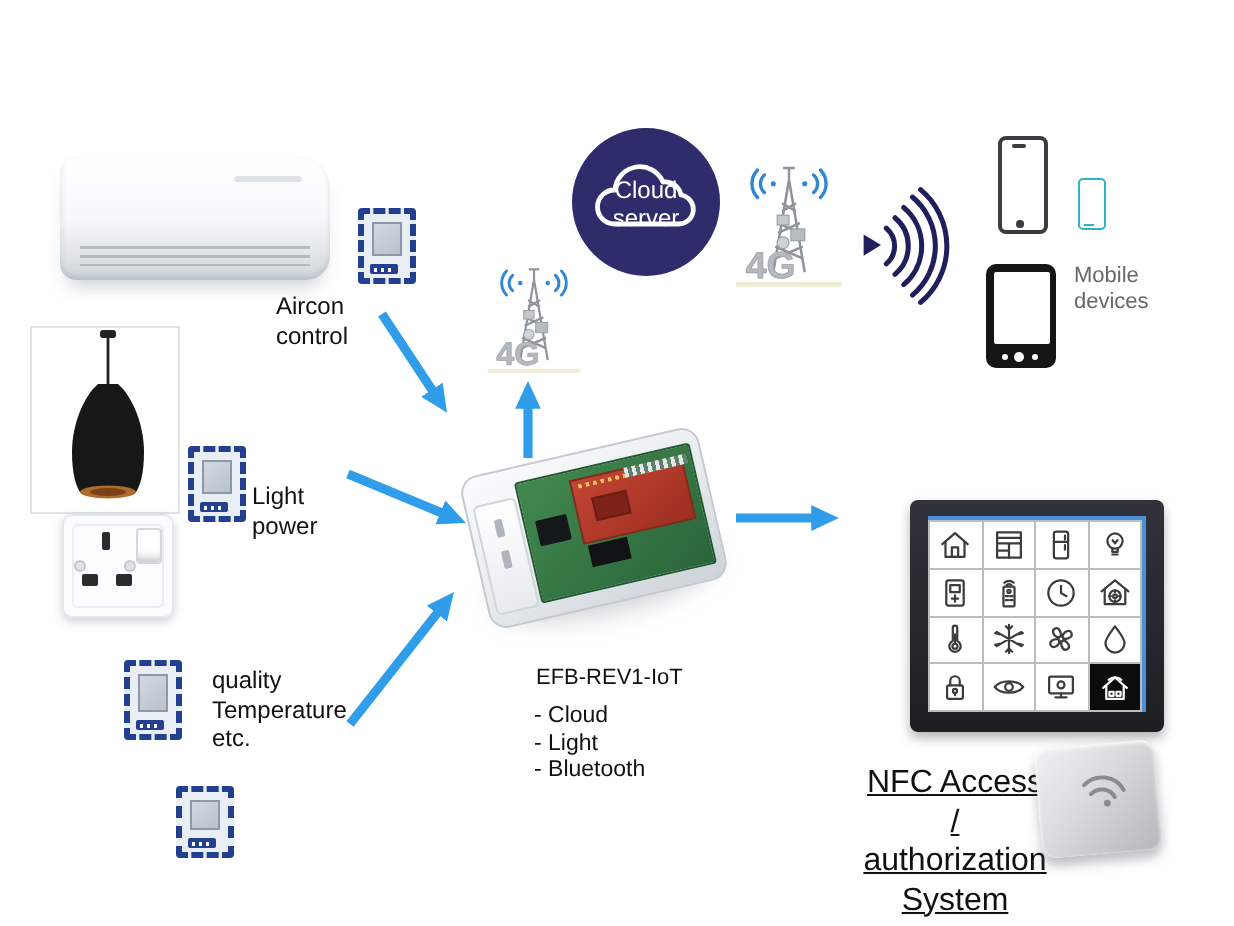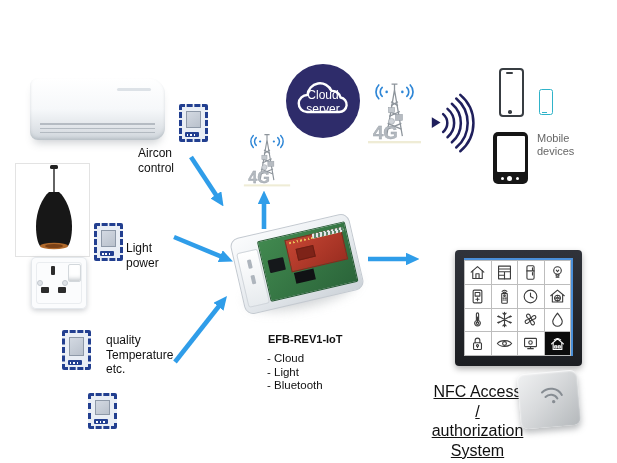--- a/index.html
+++ b/index.html
@@ -98,21 +98,21 @@
   .gw-red::before{content:"";position:absolute;left:3px;top:1.5px;right:3px;height:2.5px;
       background:repeating-linear-gradient(90deg,#e8c15a 0 1.8px,transparent 1.8px 3.8px);}
   .gw-red::after{content:"";position:absolute;left:8px;top:10px;width:16px;height:10px;background:#7e2318;border:1px solid #6d1e14;}
   .gw-hdr{position:absolute;right:2px;top:4px;width:32px;height:5px;
       background:repeating-linear-gradient(90deg,#e3e7e9 0 2px,#5c8369 2px 4px);}
 
   
   .t-network{left:140px;top:269px;width:92px;color:#3d3da6;font-size:13px;}
   .t-mobile{left:537px;top:132px;color:#676767;font-size:11px;}
   .t-lcd{left:452px;top:211px;width:135px;font-size:12px;}
-  .t-efb{left:268px;top:333px;font-size:11px;font-weight:bold;}
+  .t-efb{left:268px;top:333px;font-size:11px;font-weight:normal;}
   .t-feat{left:267px;top:352px;font-size:11.5px;line-height:1.18;}
   .t-nfc{left:430px;top:382px;width:95px;font-size:16px;text-decoration:underline;}
 
   svg.fit{position:absolute;inset:0;width:100%;height:100%;}
   #arrows{position:absolute;inset:0;width:617px;height:463px;pointer-events:none;z-index:6;}
 </style>
 </head>
 <body>
 
 <div id="canvas">

